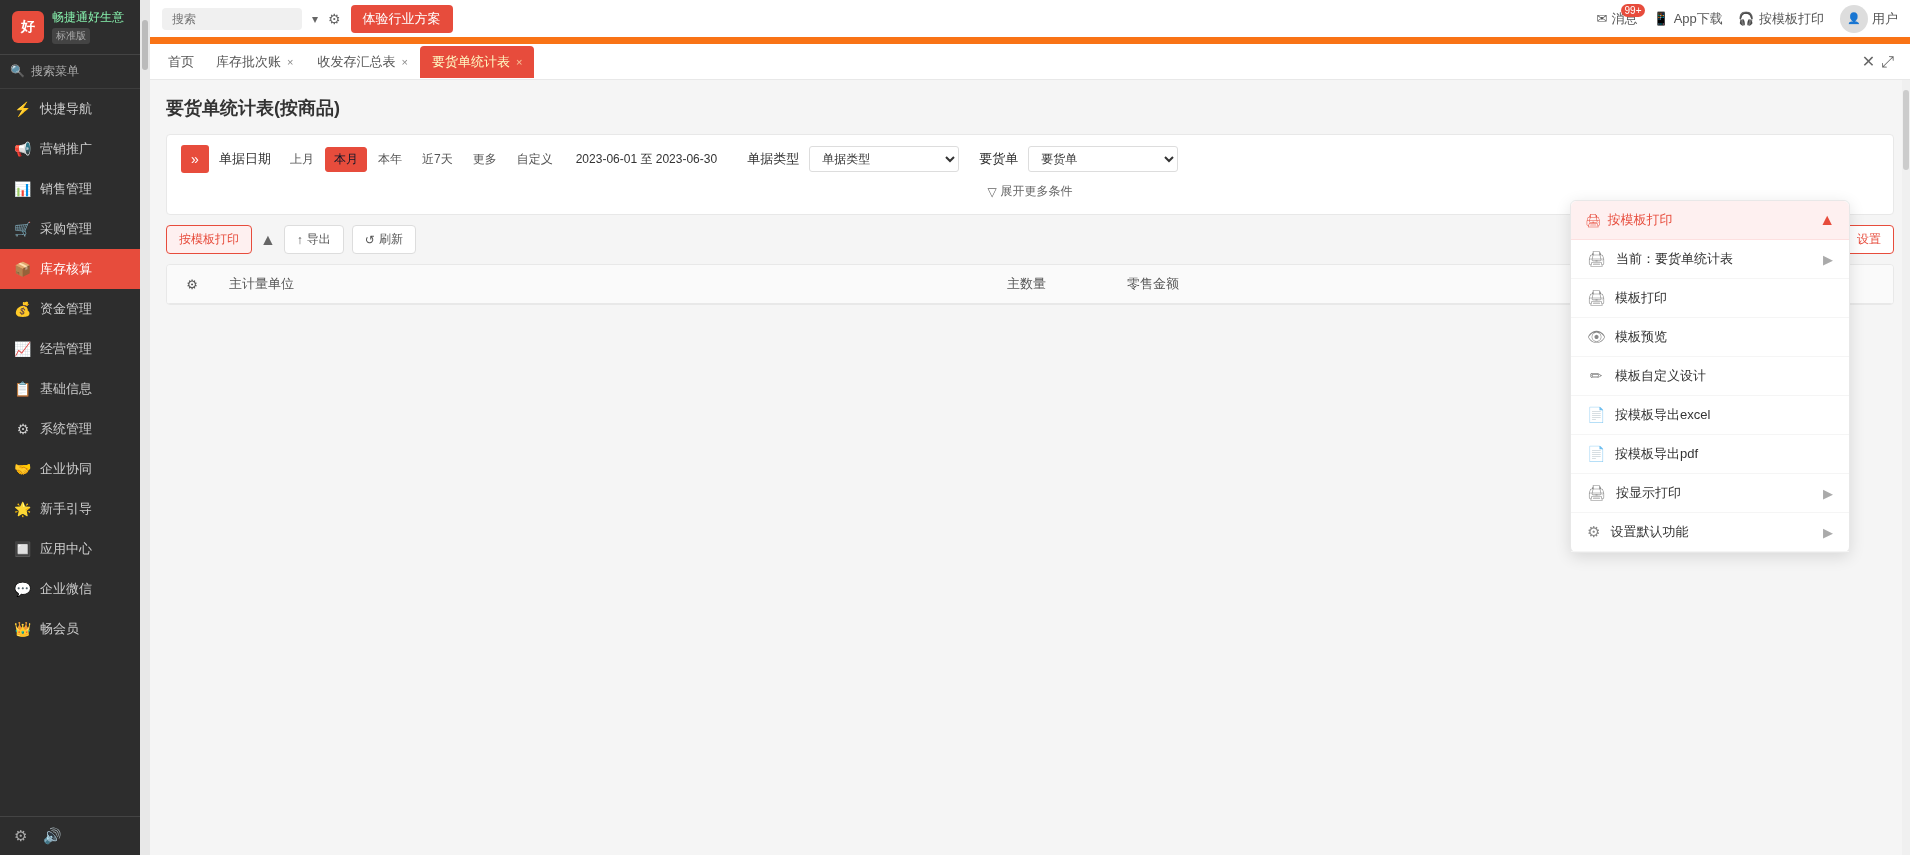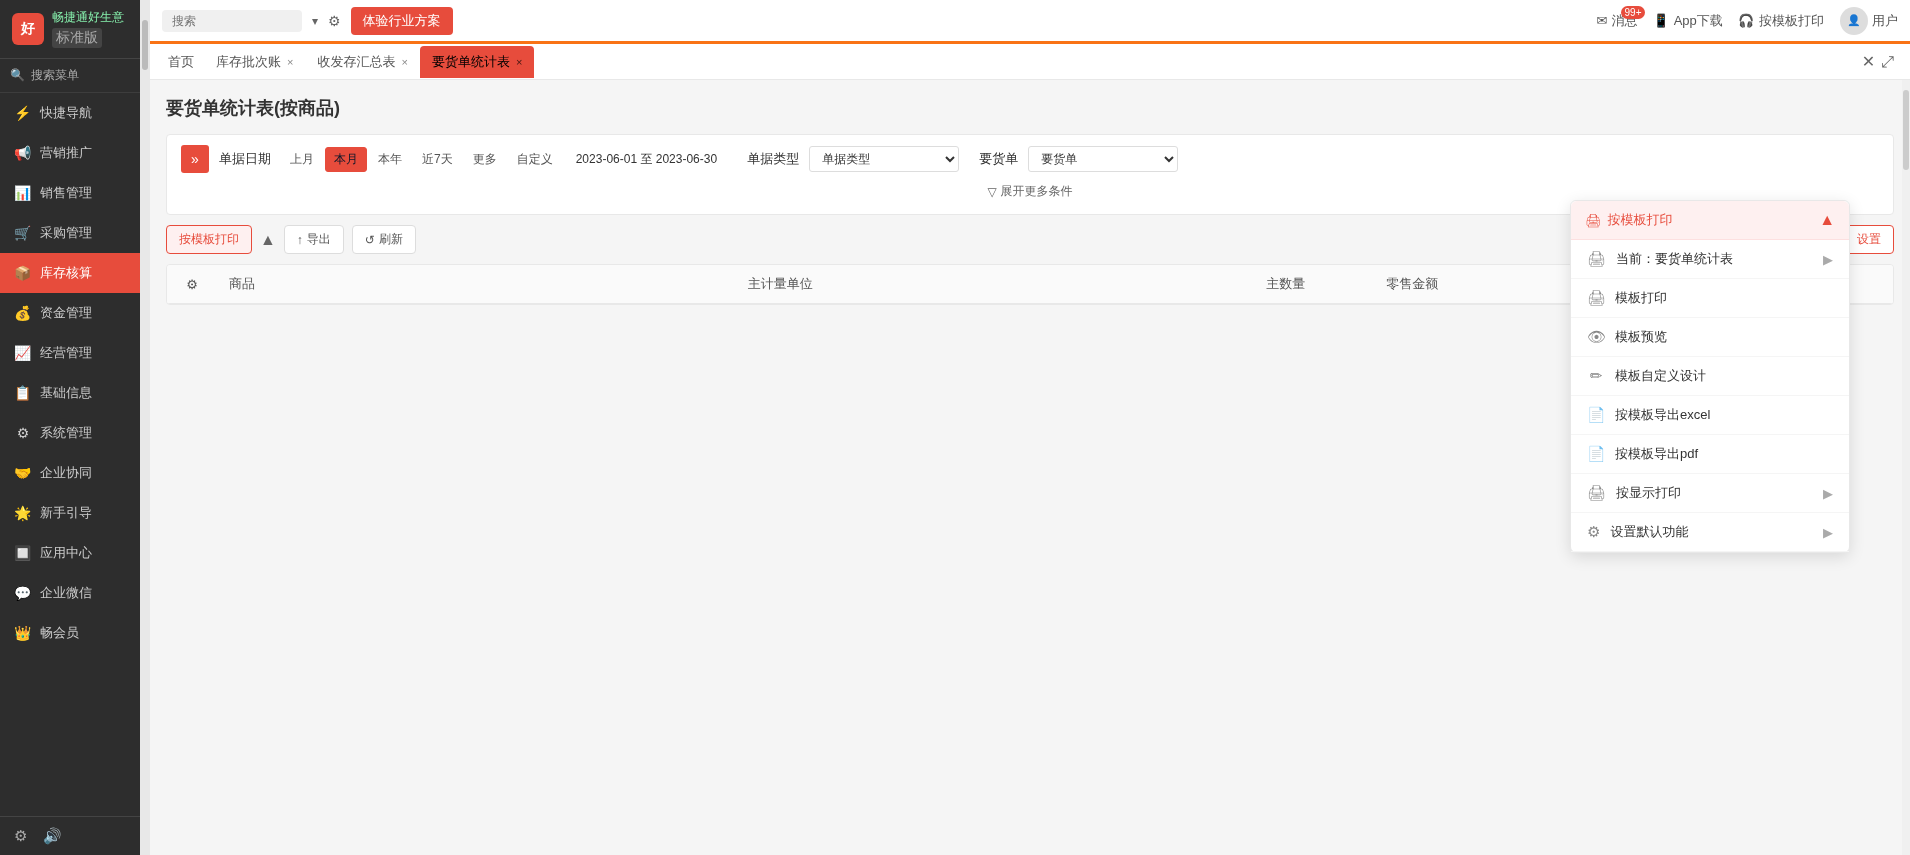--- a/index.html
+++ b/index.html
@@ -28,21 +28,21 @@
       background: #e74c3c;
       border-radius: 6px;
       display: flex;
       align-items: center;
       justify-content: center;
       color: white;
       font-weight: bold;
       font-size: 14px;
     }
     .logo-text { font-size: 12px; color: #86efac; line-height: 1.3; }
-    .logo-tag { font-size: 14px; color: #aaa; background: #444; padding: 1px 4px; border-radius: 3px; margin-top: 2px; display: inline-block; }
+    .logo-tag { font-size: 10px; color: #aaa; background: #444; padding: 1px 4px; border-radius: 3px; margin-top: 2px; display: inline-block; }
 
     .sidebar-search {
       padding: 8px 10px;
       display: flex;
       align-items: center;
       gap: 6px;
       color: #aaa;
       cursor: pointer;
       font-size: 12px;
       border-bottom: 1px solid #3d3d3d;
@@ -75,21 +75,21 @@
     .main { flex: 1; display: flex; flex-direction: column; overflow: hidden; position: relative; }
 
     
     .topbar {
       height: 44px;
       background: #fff;
       display: flex;
       align-items: center;
       padding: 0 12px;
       gap: 10px;
-      border-bottom: 3px solid #f97316;
+      border-bottom: 7px solid #f97316;
       flex-shrink: 0;
     }
     .topbar-search {
       background: #f0f0f0;
       border: none;
       border-radius: 4px;
       padding: 4px 10px;
       width: 140px;
       font-size: 12px;
       color: #999;
@@ -157,21 +157,21 @@
       height: 32px;
       display: flex;
       align-items: center;
       padding: 0 12px;
       font-size: 13px;
       cursor: pointer;
       color: #555;
       border-radius: 4px 4px 0 0;
       gap: 6px;
     }
-    .tab.active { background: #e74c3c; color: #000000; }
+    .tab.active { background: #e74c3c; color: #fef9c3; }
     .tab-close { font-size: 11px; cursor: pointer; opacity: 0.7; }
     .tab-home { color: #555; padding: 0 10px; }
 
     .tabs-right {
       margin-left: auto;
       display: flex;
       align-items: center;
       gap: 6px;
       padding-right: 8px;
     }
@@ -561,21 +561,20 @@
       <div class="toolbar-right">
         <span style="font-size:18px;cursor:pointer;color:#888;">···</span>
         <button class="toolbar-btn toolbar-btn-red">查询</button>
         <button class="toolbar-btn toolbar-btn-outline-red">设置</button>
       </div>
     </div>
 
     <div class="table-container">
       <div class="table-header">
         <div class="th th-gear">⚙</div>
-        <div class="th">商品</div>
         <div class="th">主计量单位</div>
         <div class="th th-num">主数量</div>
         <div class="th">零售金额</div>
       </div>
 
     </div>
 
     <div class="template-dropdown">
       <div class="template-dropdown-header">
         <div class="template-dropdown-title">

